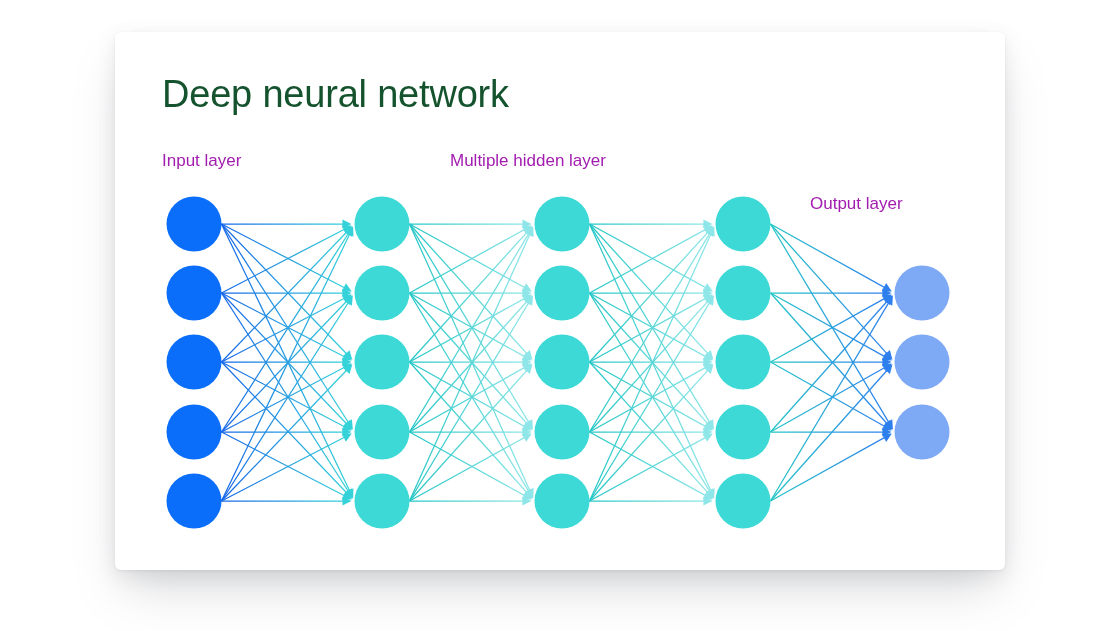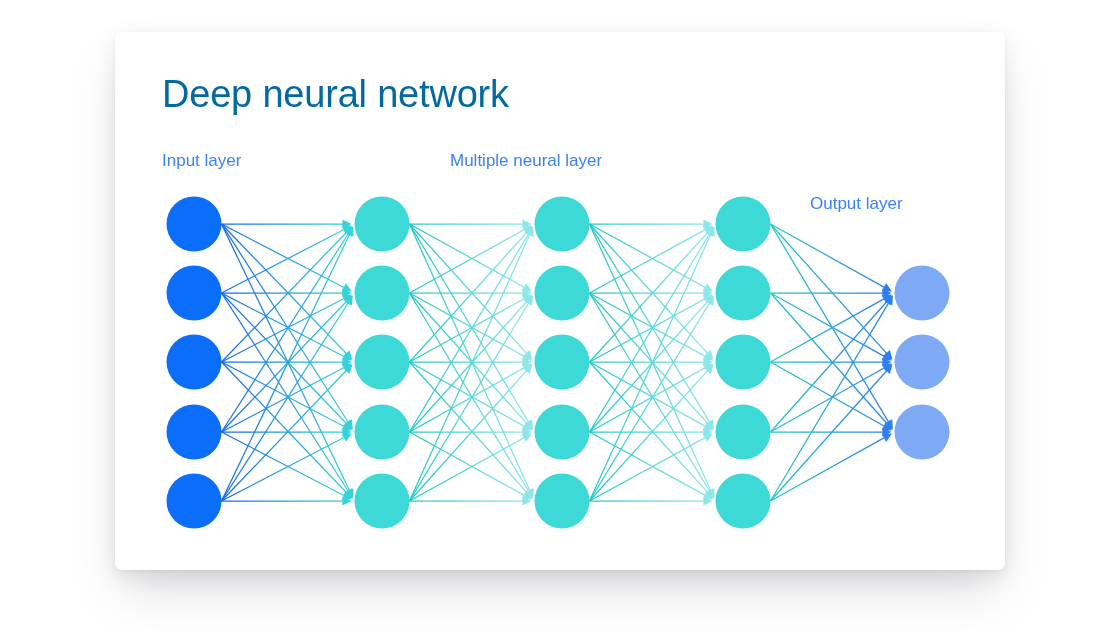--- a/index.html
+++ b/index.html
@@ -25,30 +25,30 @@
       0 1px 3px rgba(120,122,128,0.12);
   }
 
   
   #title{
     position:absolute;
     left:162px;top:75px;
     font-size:38px;
     font-weight:300;
     letter-spacing:-0.2px;
-    color:#0369a1;
+    color:#14532d;
     white-space:nowrap;
     line-height:1.0;
   }
   .layer-label{
     position:absolute;
     top:152px;
     font-size:17px;
     font-weight:400;
-    color:#3b82f6;
+    color:#a21caf;
     white-space:nowrap;
     line-height:1.0;
   }
   #label-input{left:162px;}
   #label-hidden{left:450px;}
   #label-output{left:810px;margin-top:43px;}
 
   
   #net{position:absolute;left:0;top:0;width:1120px;height:631px;}
   .node{stroke:none;}
@@ -627,16 +627,16 @@
         <circle class="node" cx="743" cy="432" r="27.5" fill="#3DD9D6"></circle>
         <circle class="node" cx="743" cy="501" r="27.5" fill="#3DD9D6"></circle>
         <circle class="node" cx="922" cy="293" r="27.5" fill="#7EA9F5"></circle>
         <circle class="node" cx="922" cy="362" r="27.5" fill="#7EA9F5"></circle>
         <circle class="node" cx="922" cy="432" r="27.5" fill="#7EA9F5"></circle>
       </g>
   </svg>
 
   <div id="title">Deep neural network</div>
   <div class="layer-label" id="label-input">Input layer</div>
-  <div class="layer-label" id="label-hidden">Multiple neural layer</div>
+  <div class="layer-label" id="label-hidden">Multiple hidden layer</div>
   <div class="layer-label" id="label-output">Output layer</div>
 
 </div>
 
 </body></html>

